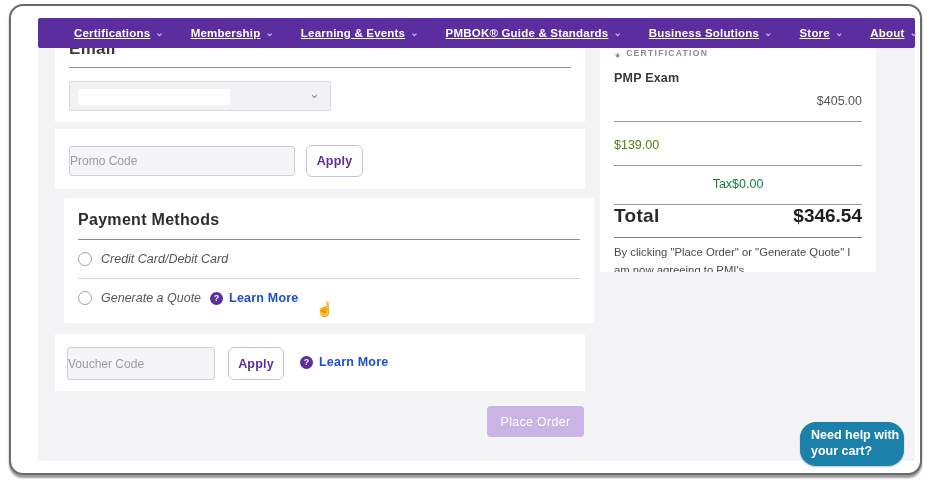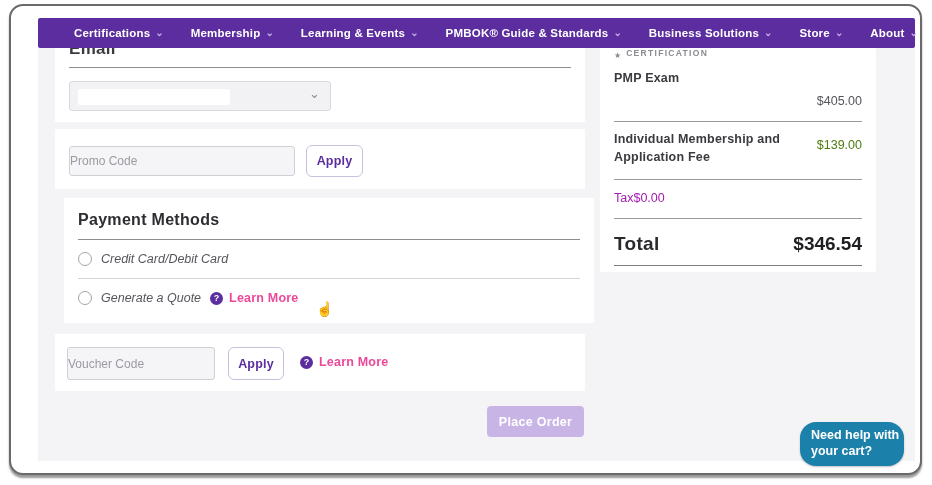--- a/index.html
+++ b/index.html
@@ -13,21 +13,21 @@
   }
 
   
   .nav {
     position:absolute; left:27px; top:12px; width:877px; height:30px;
     background:#5b2d9e; border-radius:2px;
     display:flex; align-items:center; gap:27px; padding-left:36px;
     z-index:5;
   }
   .nav-item { display:flex; align-items:center; gap:5px; cursor:pointer; white-space:nowrap; }
-  .nav-label { color:#ffffff; font-size:11.5px; font-weight:bold; letter-spacing:0.2px; }
+  .nav-label { color:#ffffff; font-size:11.5px; font-weight:bold; letter-spacing:0.2px;text-decoration:underline; }
   .nav-chev { color:#c3aee6; font-size:10px; font-weight:bold; transform:translateY(-1px); }
 
   
   .content {
     position:absolute; left:27px; top:42px; width:877px; height:413px;
     background:#f4f4f6; overflow:hidden;
   }
   .card { position:absolute; background:#ffffff; border-radius:1px; overflow:hidden; }
   .card-email   { left:17px;  top:0;     width:530px; height:74px;  padding:0 14px; }
   .card-promo   { left:17px;  top:81px;  width:530px; height:60px;  padding:0 14px; }
@@ -71,44 +71,44 @@
   }
   .radio-label { font-size:12.5px; color:#55555c;font-style:italic; }
   .card-payment .rule-light { margin-top:12px; }
 
   .qmark {
     width:13px; height:13px; border-radius:50%; background:#5b2d9e; color:#ffffff;
     font-size:9px; font-weight:bold; display:inline-flex; align-items:center; justify-content:center;
     flex:0 0 auto;
   }
   .qmark::before { content:"?"; }
-  .learn-more { font-size:12.5px; font-weight:bold; color:#ec4899; cursor:pointer; letter-spacing:0.2px; }
+  .learn-more { font-size:12.5px; font-weight:bold; color:#1d4ed8; cursor:pointer; letter-spacing:0.2px; }
   .lm-group { display:inline-flex; align-items:center; gap:6px; }
   .voucher-lm { position:absolute; left:245px; top:21px; }
 
   .place-order {
     position:absolute; left:449px; top:358px; width:97px; height:31px;
     background:#c8b5e6; border:none; border-radius:4px;
-    color:#ffffff; font-weight:bold; font-size:12.5px; font-family:"Liberation Sans", sans-serif;
+    color:#ffffff; font-weight:normal; font-size:12.5px; font-family:"Liberation Sans", sans-serif;
     letter-spacing:0.3px; cursor:pointer;
   }
 
   
   .summary { left:562px; top:0; width:276px; height:224px; padding:0 14px; }
   .cat-row { display:flex; align-items:center; gap:5px; margin-top:-4px; color:#8a8a90; }
   .star-icon::before { content:"★"; font-size:8px; }
   .cat-label { font-size:8.5px; font-weight:bold; letter-spacing:1.3px; }
   .item1-name { margin-top:9px; font-size:12.5px; font-weight:bold; color:#3a3a40; letter-spacing:0.2px; }
   .item1-price { margin-top:9px; text-align:right; font-size:12.5px; color:#55555c; }
   .sum-rule { border:none; border-top:1px solid #9a9a9e; margin-top:13px; }
   .item2-row { display:flex; justify-content:space-between; margin-top:8px; }
   .item2-name { width:175px; font-size:12.5px; font-weight:bold; color:#3a3a40; line-height:1.45; letter-spacing:0.2px; }
   .item2-price { font-size:12.5px; color:#4d7c0f;margin-top:8px; }
-  .tax-row { display:flex; justify-content:flex-start; margin-top:11px; font-size:12.5px; color:#a21caf; }
-  .total-row { display:flex; justify-content:space-between; align-items:baseline; margin-top:14px; }
+  .tax-row { display:flex; justify-content:center; margin-top:11px; font-size:12.5px; color:#15803d; }
+  .total-row { display:flex; justify-content:space-between; align-items:baseline; margin-top:0; }
   .total-label { font-size:19px; font-weight:bold; color:#2a2a2e; letter-spacing:0.3px; }
   .total-value { font-size:19px; font-weight:bold; color:#1f1f23; }
   .total-rule { border:none; border-top:1px solid #7d7d82; margin-top:10px; }
   .terms { margin-top:6px; font-size:11.3px; color:#4a4a50; line-height:1.55; }
 
   
   .cursor-glyph { position:absolute; left:278px; top:253px; color:#9a9a9a; font-size:14px; }
   .chat-bubble {
     position:absolute; left:789px; top:416px; width:104px; height:44px;
     background:#1b80aa; border-radius:16px; z-index:6;
@@ -201,21 +201,20 @@
 
     <div class="card summary">
       <div class="cat-row">
         <span class="star-icon"></span>
         <span class="cat-label">CERTIFICATION</span>
       </div>
       <div class="item1-name">PMP Exam</div>
       <div class="item1-price">$405.00</div>
       <hr class="sum-rule">
       <div class="item2-row">
-        <span class="item2-name">Individual Membership and Application Fee</span>
         <span class="item2-price">$139.00</span>
       </div>
       <hr class="sum-rule">
       <div class="tax-row">
         <span>Tax</span>
         <span>$0.00</span>
       </div>
       <hr class="sum-rule">
       <div class="total-row">
         <span class="total-label">Total</span>

